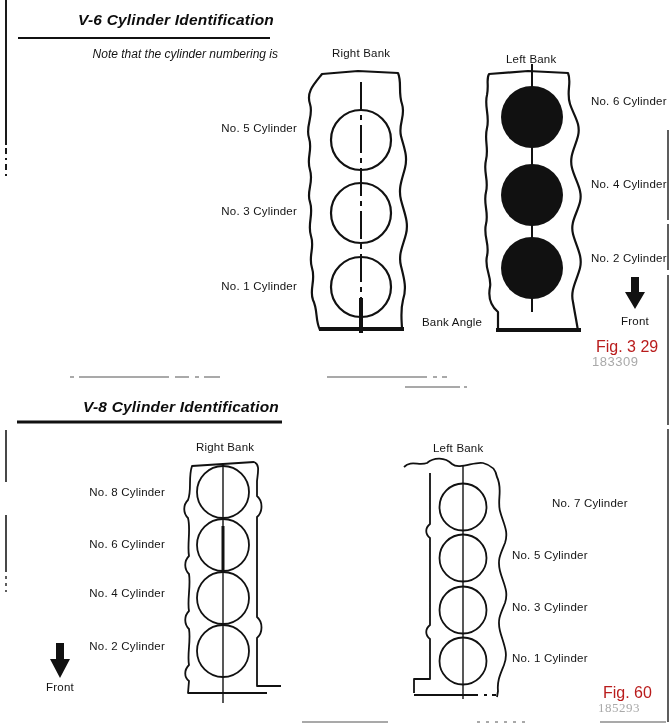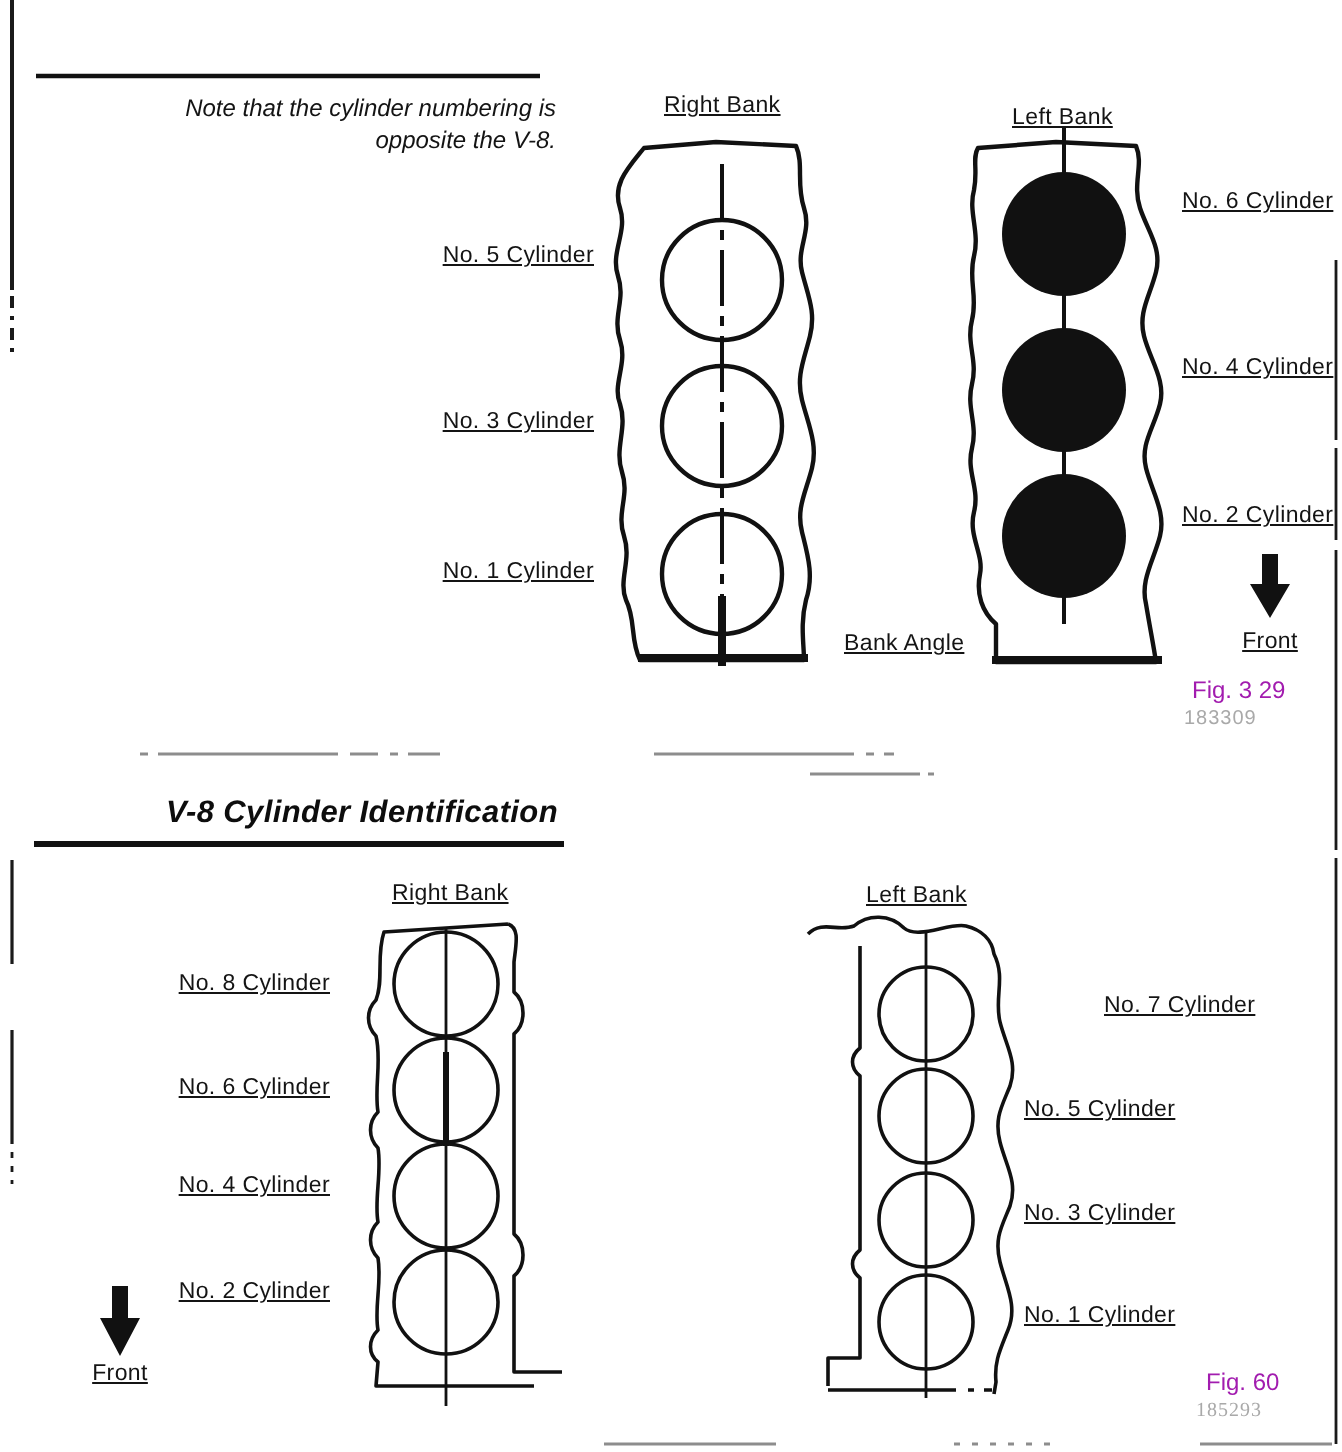--- a/index.html
+++ b/index.html
@@ -11,48 +11,47 @@
     color:#111;
     overflow:hidden;
   }
   .art{position:absolute;left:0;top:0;pointer-events:none;}
   .lbl{
     position:absolute;
     font-size:11.5px;
     color:#141414;
     white-space:nowrap;
     letter-spacing:.2px;
-    text-decoration:underline;
   }
   .title{
     position:absolute;
     font-style:italic;
     font-weight:bold;
     font-size:15.5px;
     letter-spacing:.2px;
     color:#0d0d0d;
     white-space:nowrap;
   }
   .note{
     position:absolute;
     font-style:italic;
     font-size:12px;
     color:#141414;
     white-space:nowrap;
     text-align:right;
   }
   .figcap{
     position:absolute;
-    font-size:12px;
-    color:#a21caf;
+    font-size:16px;
+    color:#b91c1c;
     white-space:nowrap;
   }
   .figcode{
     position:absolute;
-    font-size:10px;
+    font-size:13px;
     color:#a9a9a9;
     letter-spacing:.5px;
     white-space:nowrap;
   }
   .ralign{text-align:right;}
   .calign{text-align:center;}
 </style>
 </head>
 <body>
 
@@ -153,23 +152,23 @@
       <circle cx="463" cy="507" r="23.5" stroke-width="1.8"></circle>
       <circle cx="463" cy="558" r="23.5" stroke-width="1.8"></circle>
       <circle cx="463" cy="610" r="23.5" stroke-width="1.8"></circle>
       <circle cx="463" cy="661" r="23.5" stroke-width="1.8"></circle>
       <path d="M463 466 V699" stroke-width="1.4"></path>
     </g>
 
     <path fill="#111" stroke="none" d="M56 643 L64 643 L64 659 L70 659 L60 678 L50 659 L56 659 Z"></path>
   </svg>
 
+  <div class="title" style="left:78px; top:11px;">V-6 Cylinder Identification</div>
 
   <div class="note" style="left:30px; top:47px; width:248px;">Note that the cylinder numbering is</div>
-  <div class="note" style="left:30px; top:63px; width:248px;">opposite the V-8.</div>
 
   <div class="lbl" style="left:332px; top:47px;">Right Bank</div>
   <div class="lbl" style="left:506px; top:53px;">Left Bank</div>
 
   <div class="lbl ralign" style="left:180px; top:122px; width:117px;">No. 5 Cylinder</div>
   <div class="lbl ralign" style="left:180px; top:205px; width:117px;">No. 3 Cylinder</div>
   <div class="lbl ralign" style="left:180px; top:280px; width:117px;">No. 1 Cylinder</div>
 
   <div class="lbl" style="left:591px; top:95px;">No. 6 Cylinder</div>
   <div class="lbl" style="left:591px; top:178px;">No. 4 Cylinder</div>

